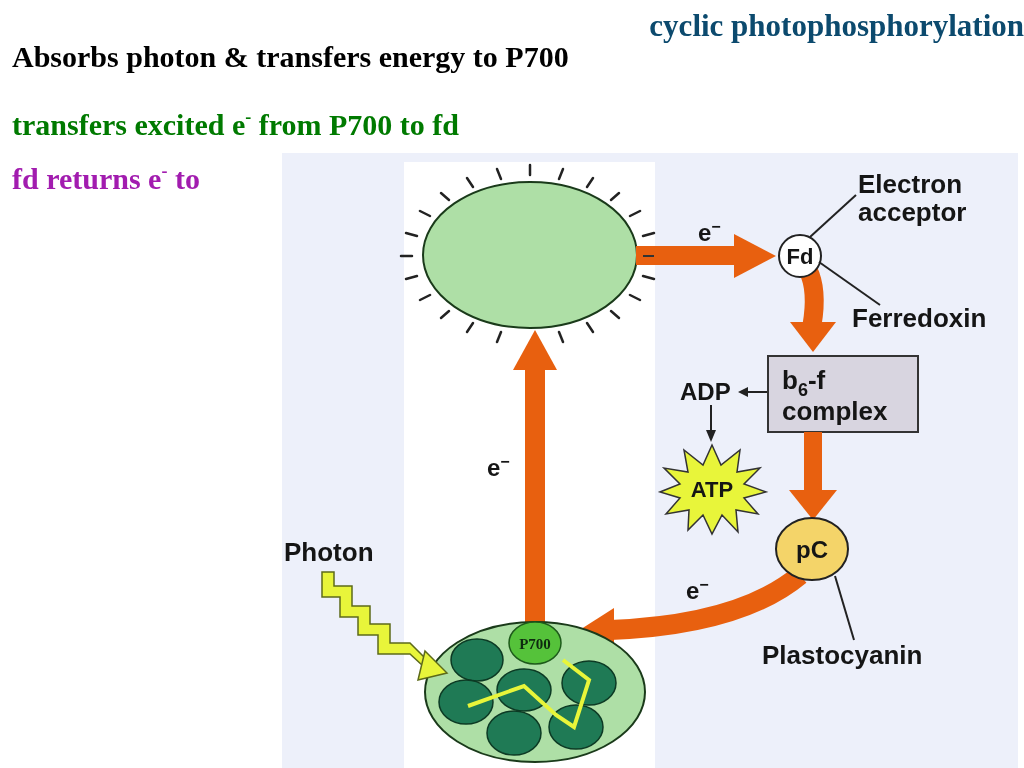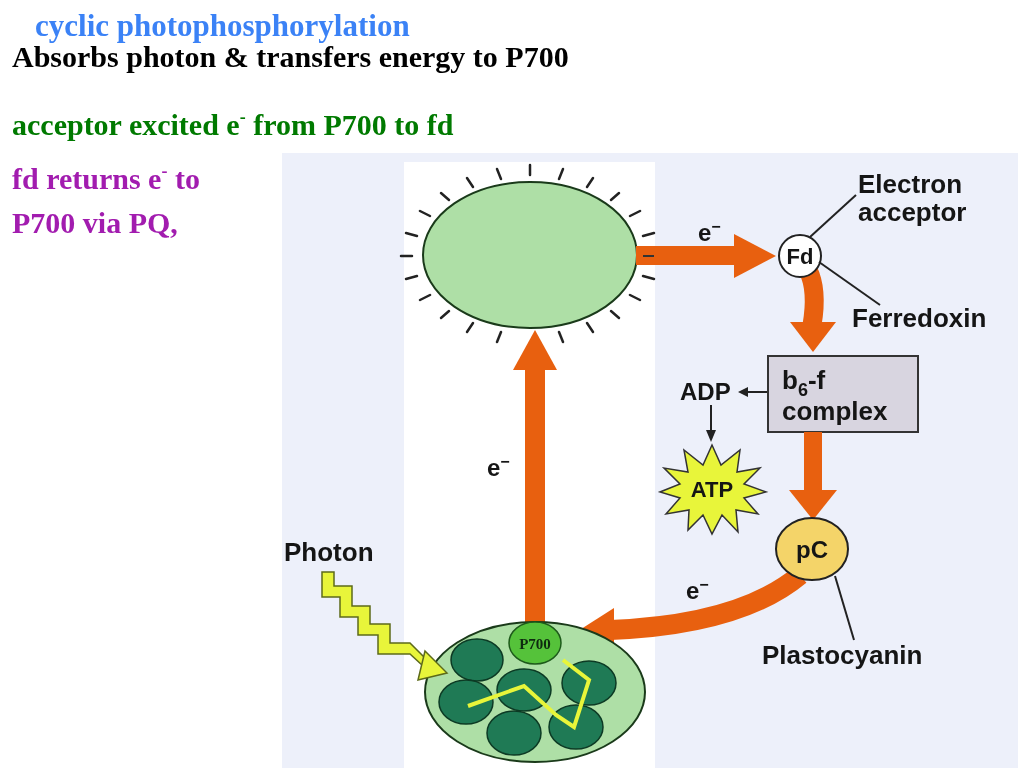--- a/index.html
+++ b/index.html
@@ -1,39 +1,38 @@
 <!DOCTYPE html>
 <html><head>
 <meta charset="utf-8">
 <style>
   html, body { margin: 0; padding: 0; }
   body { width: 1024px; height: 768px; background: #ffffff; position: relative; overflow: hidden; font-family: "Liberation Serif", serif; }
-  .title { position: absolute; left: 0; width: 1024px; top: 8px; text-align: left; padding-left: 35px; box-sizing: border-box; font-weight: bold; font-size: 31px; color: #3b82f6; }
+  .title { position: absolute; left: 0; width: 1024px; top: 8px; text-align: right; padding-left: 16px; box-sizing: border-box; font-weight: bold; font-size: 31px; color: #0c4a6e; }
   .line { position: absolute; left: 12px; font-weight: bold; font-size: 30px; white-space: nowrap; }
   .l1 { top: 40px; color: #000000; }
   .l2 { top: 108px; color: #007a00; }
   .red { color: #a21caf; left: 12px; width: 270px; top: 157px; line-height: 44px; }
   sup { font-size: 18px; vertical-align: 12px; line-height: 0; }
   sub { font-size: 18px; vertical-align: -7px; line-height: 0; }
   .panel { position: absolute; left: 282px; top: 153px; width: 736px; height: 615px; background: #edf0fa; }
   .diagram { position: absolute; left: 0; top: 0; }
   .lbl { font-family: "Liberation Sans", sans-serif; font-weight: bold; fill: #151515; }
 </style>
 </head>
 <body>
 
 <div class="title">cyclic photophosphorylation</div>
 
 <div class="line l1">Absorbs photon &amp; transfers energy to P700</div>
 
-<div class="line l2"><span>acceptor excited e</span><sup>-</sup><span> from P700 to fd</span></div>
+<div class="line l2"><span>transfers excited e</span><sup>-</sup><span> from P700 to fd</span></div>
 
 <div class="line red">
   <div><span>fd returns e</span><sup>-</sup><span> to</span></div>
-  <div>P700 via PQ,</div>
 </div>
 
 <div class="panel"></div>
 
 <svg class="diagram" width="1024" height="768" viewBox="0 0 1024 768">
 
   <rect x="404" y="162" width="251" height="606" fill="#ffffff"></rect>
 
   <g stroke="#222" stroke-width="2.5" stroke-linecap="round">
     <line x1="530" y1="165" x2="530" y2="175"></line>

